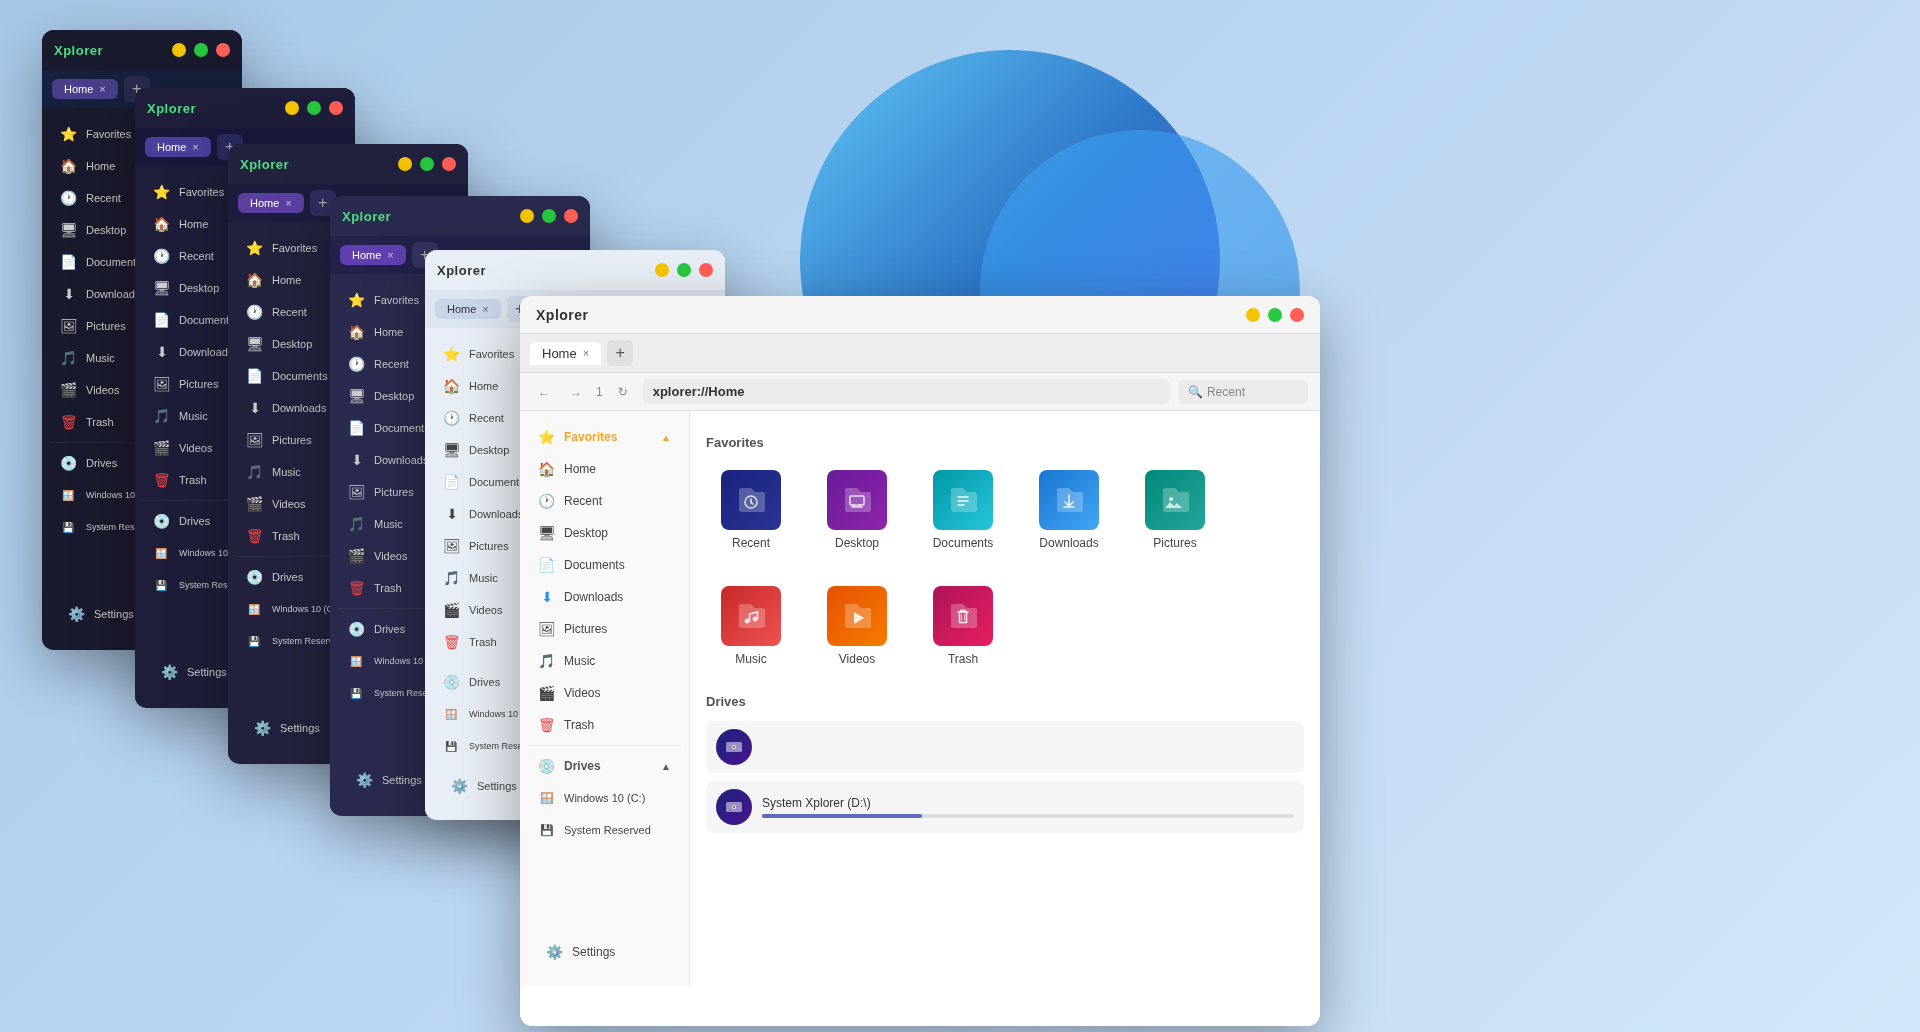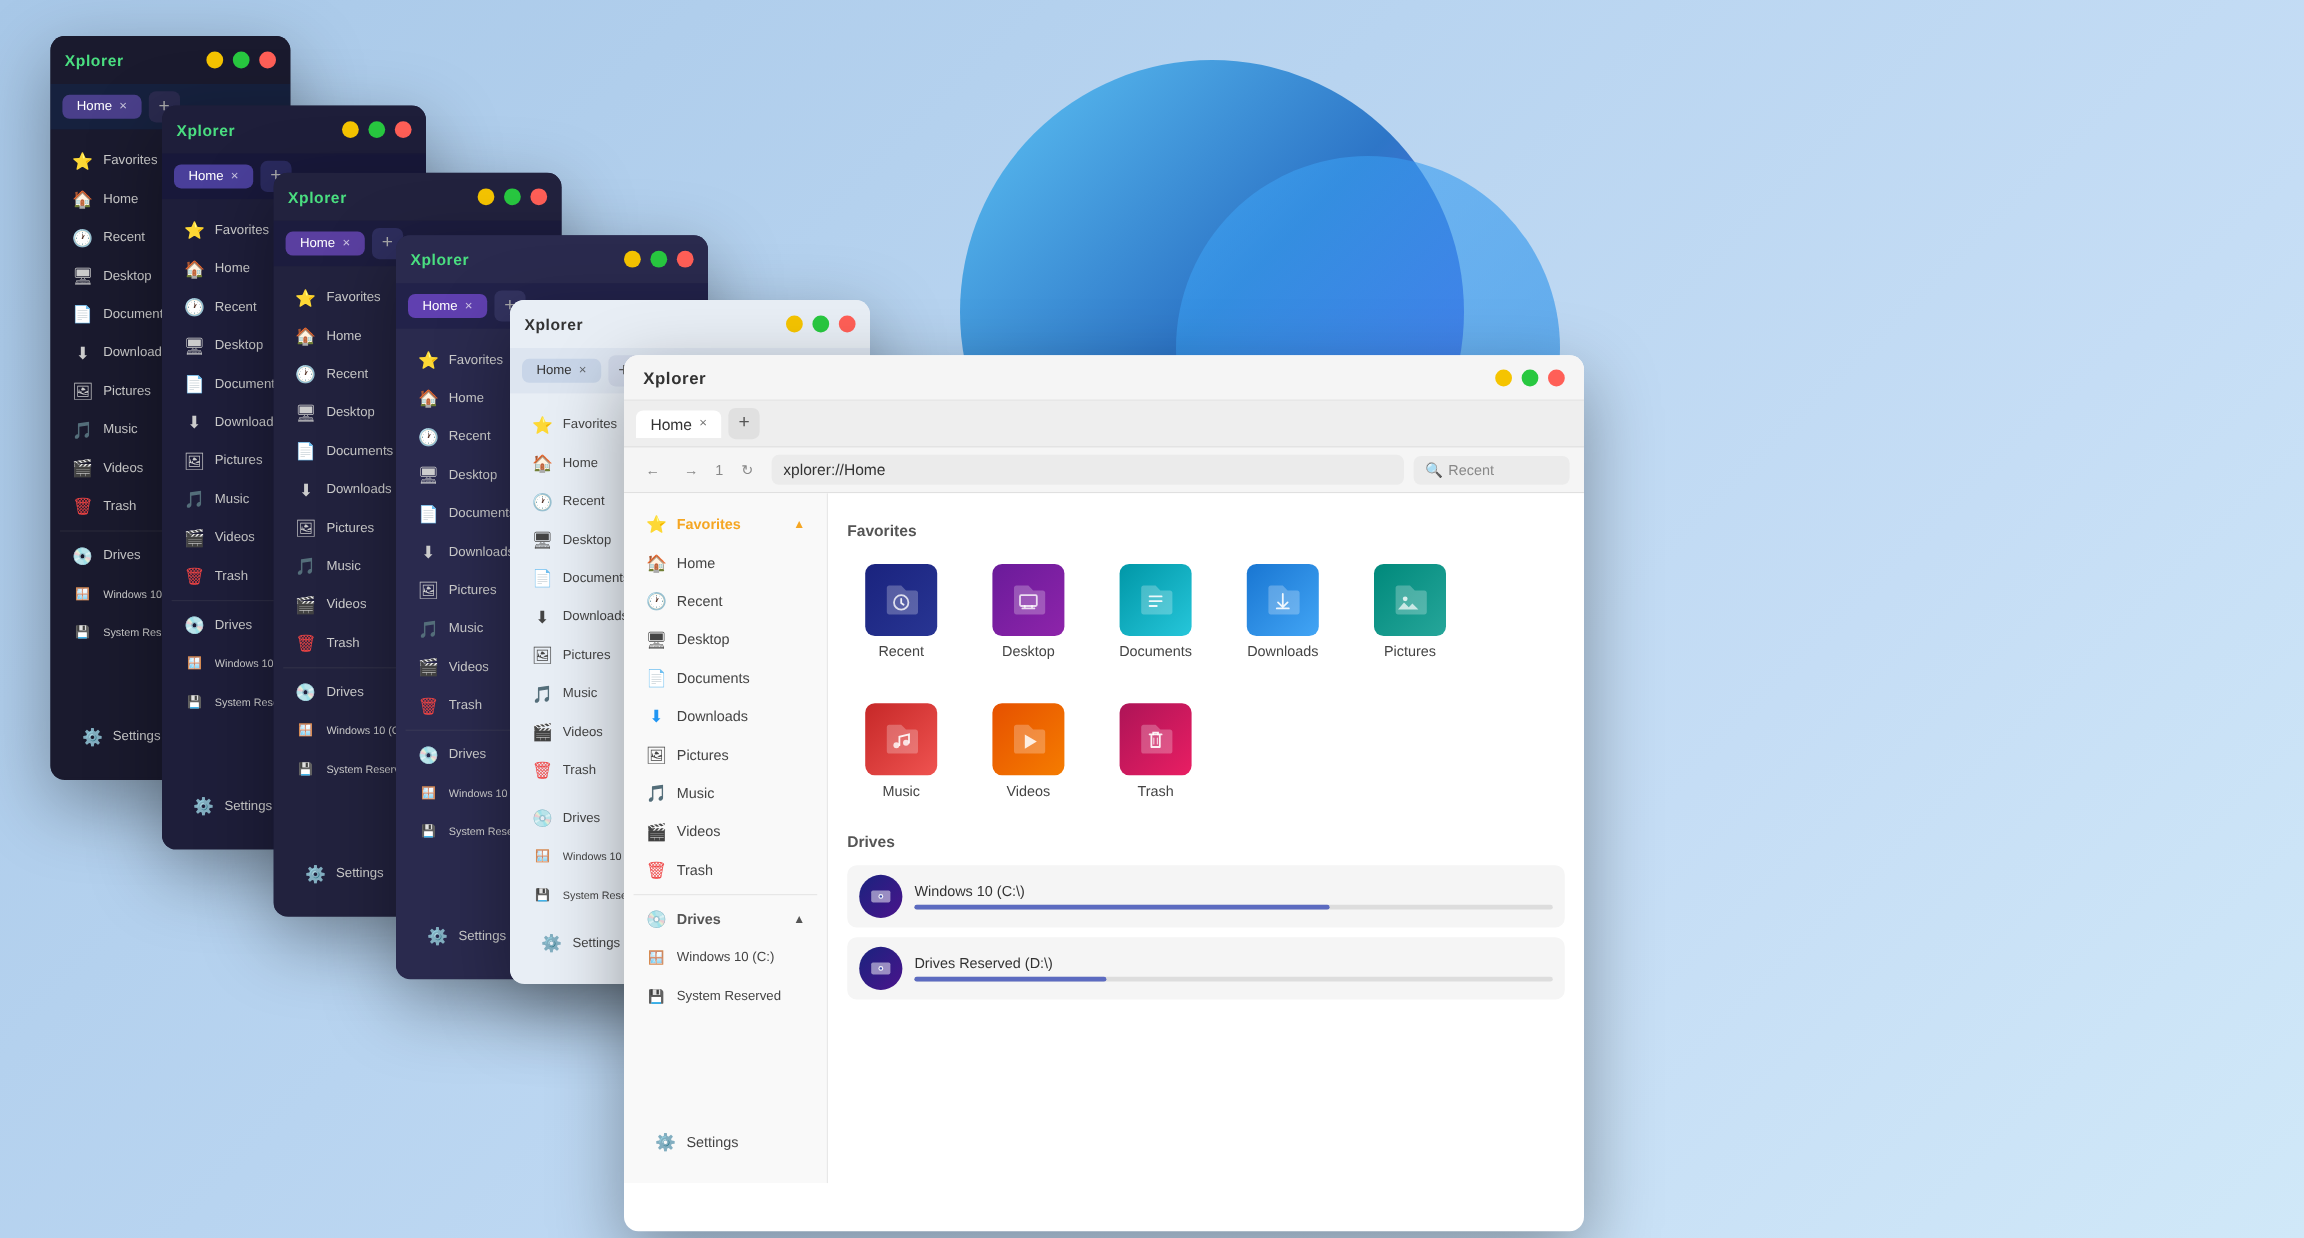--- a/index.html
+++ b/index.html
@@ -320,21 +320,21 @@
     }
     .win6 .window-titlebar { background: #f5f5f5; color: #333; border-bottom: 1px solid #e0e0e0; }
     .win6 .window-tabs { background: #eeeeee; }
     .win6 .tab-item { background: #ddd; color: #333; font-size: 12px; }
     .win6 .tab-item.active { background: #ffffff; color: #333; }
     .win6 .tab-add { background: #e0e0e0; color: #555; }
     .win6 .sidebar { background: #f9f9f9; border-right: 1px solid #e8e8e8; width: 170px; }
     .win6 .sidebar-item { color: #444; font-size: 12px; }
     .win6 .main-content { background: #fff; }
     .win6 .window-toolbar { background: #f5f5f5; border-bottom: 1px solid #e0e0e0; }
-    .win6 .address-bar { background: #ebebeb; color: #333; }
+    .win6 .address-bar { background: #ebebeb; color: #333; font-weight: bold; }
     .win6 .search-bar { background: #ebebeb; color: #333; }
     .win6 .nav-btn { color: #555; }
     .win6 .section-title { color: #555; }
     .win6 .folder-label { color: #444; }
 
     
     .fi-recent { background: linear-gradient(135deg, #1a237e, #283593); }
     .fi-desktop { background: linear-gradient(135deg, #6a1b9a, #8e24aa); }
     .fi-documents { background: linear-gradient(135deg, #0097a7, #00acc1); }
     .win6 .fi-documents { background: linear-gradient(135deg, #0097a7, #26c6da); }
@@ -1015,38 +1015,32 @@
         <div class="drives-section">
 
           <div class="drive-item">
             <div class="drive-icon">
               <svg width="20" height="20" viewBox="0 0 20 20" fill="none">
                 <rect x="2" y="5" width="16" height="10" rx="1.5" fill="rgba(255,255,255,0.5)"></rect>
                 <circle cx="10" cy="10" r="2" fill="rgba(255,255,255,0.9)"></circle>
                 <circle cx="10" cy="10" r="1" fill="#3949ab"></circle>
               </svg>
             </div>
-            <div class="drive-info">
-              <div class="drive-name">Windows 10 (C:\)</div>
-              <div class="drive-bar-bg">
-                <div class="drive-bar-fill" style="width:65%;"></div>
-              </div>
-            </div>
           </div>
 
           <div class="drive-item">
             <div class="drive-icon">
               <svg width="20" height="20" viewBox="0 0 20 20" fill="none">
                 <rect x="2" y="5" width="16" height="10" rx="1.5" fill="rgba(255,255,255,0.5)"></rect>
                 <circle cx="10" cy="10" r="2" fill="rgba(255,255,255,0.9)"></circle>
                 <circle cx="10" cy="10" r="1" fill="#3949ab"></circle>
               </svg>
             </div>
             <div class="drive-info">
-              <div class="drive-name">Drives Reserved (D:\)</div>
+              <div class="drive-name">System Xplorer (D:\)</div>
               <div class="drive-bar-bg">
                 <div class="drive-bar-fill" style="width:30%;"></div>
               </div>
             </div>
           </div>
         </div>
       </div>
     </div>
   </div>
 </div>

